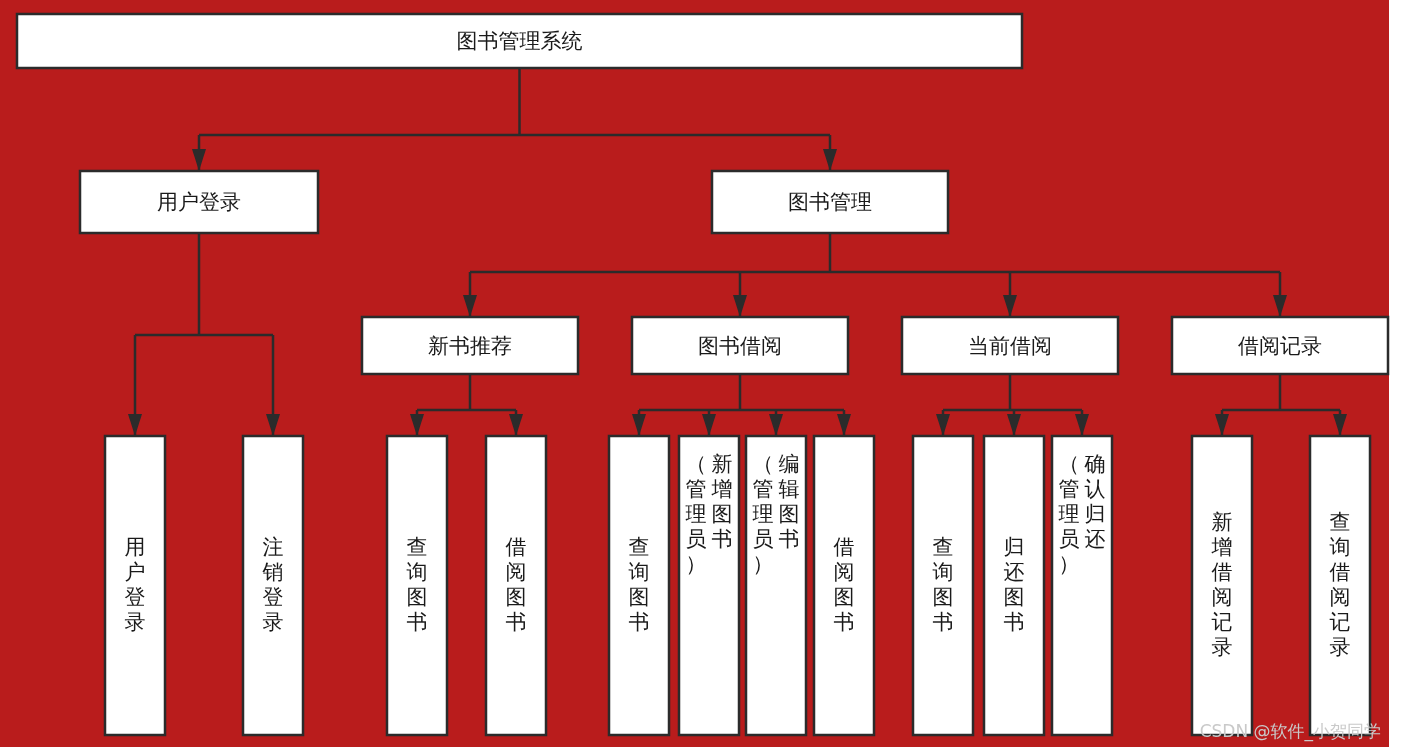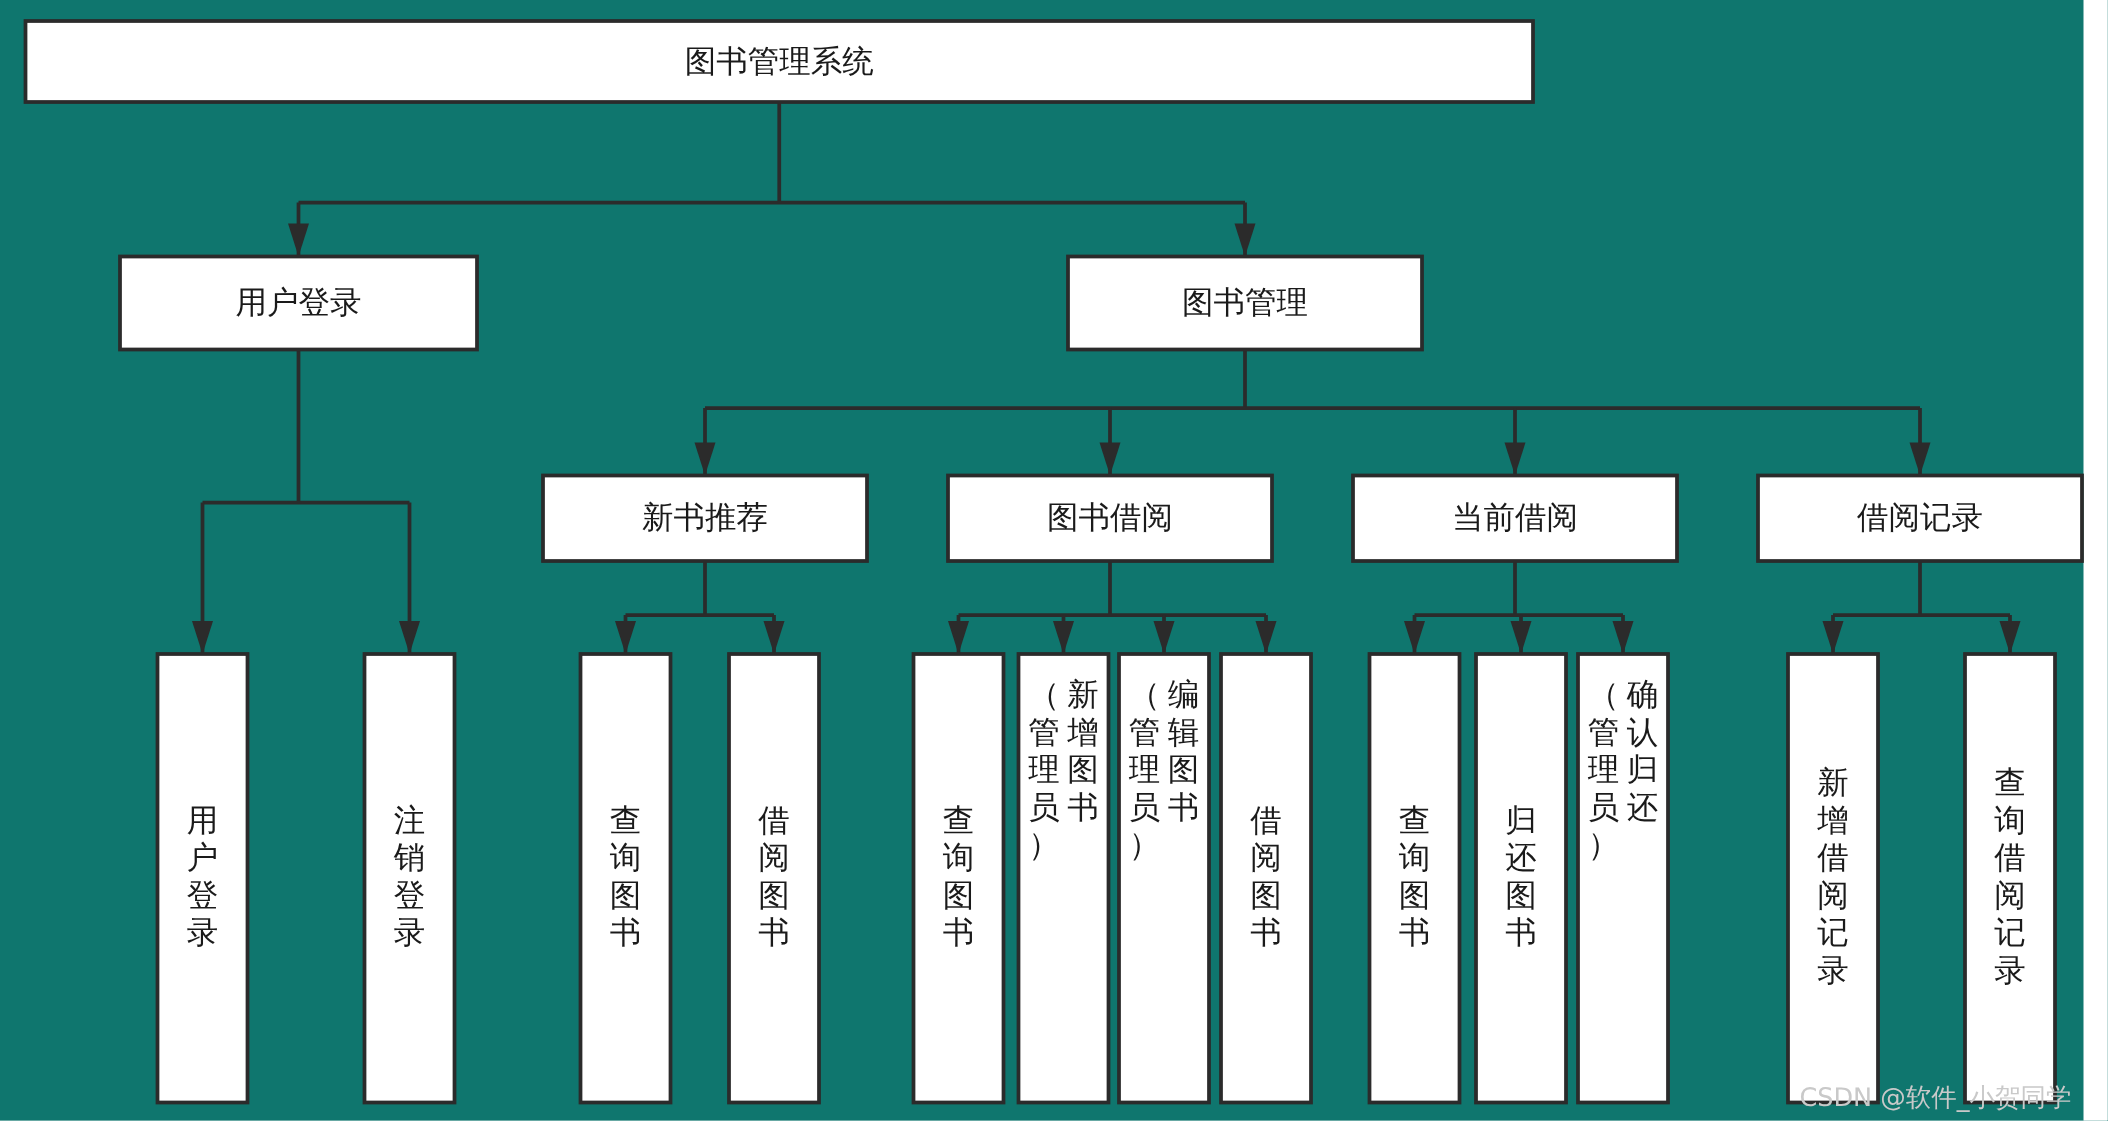--- a/index.html
+++ b/index.html
@@ -10,21 +10,21 @@
   body {
     width: 1405px;
     height: 747px;
     font-family: "DejaVu Sans", "Liberation Sans", sans-serif;
     overflow: hidden;
   }
   #diagram-root {
     position: relative;
     width: 1389px;
     height: 747px;
-    background: #0f766e;
+    background: #b91c1c;
   }
   svg#tree-svg {
     position: absolute;
     top: 0;
     left: 0;
     width: 1405px;
     height: 747px;
   }
   .node-box {
     fill: #ffffff;

